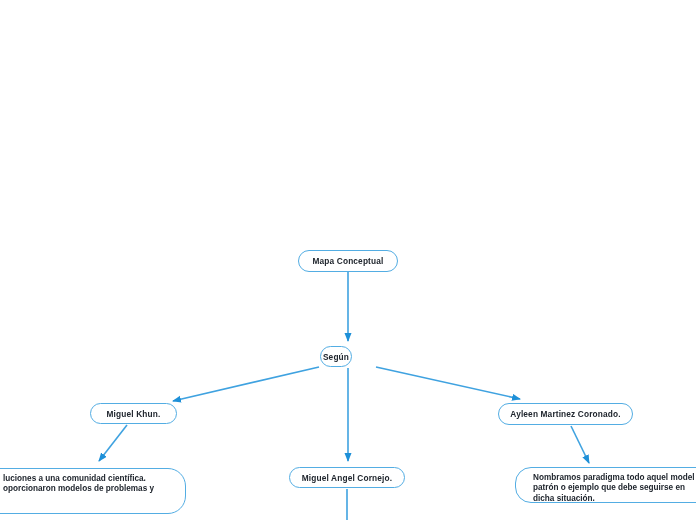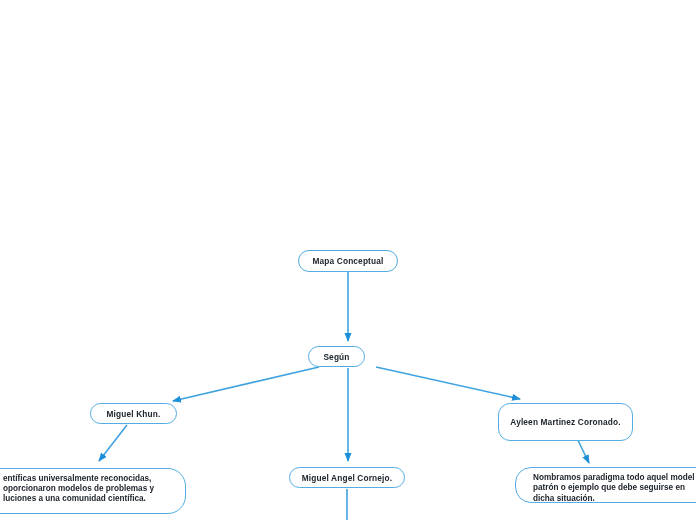--- a/index.html
+++ b/index.html
@@ -48,23 +48,23 @@
     background: var(--node-fill, #ffffff);
     border: 1.5px solid var(--node-border, #53ade3);
     color: var(--text, #20262e);
     font-size: 8.2px;
     font-weight: 700;
     line-height: 10.4px;
     white-space: nowrap;
     overflow: hidden;
   }
   #node-root   { left: 298px; top: 250px; width: 100px; height: 22px; }
-  #node-segun  { left: 308px; top: 346px; width: 57px;  height: 21px; text-align: right; }
+  #node-segun  { left: 320px; top: 346px; width: 32px;  height: 21px; text-align: right; }
   #node-thomas { left: 90px;  top: 403px; width: 87px;  height: 21px; }
-  #node-ayleen { left: 498px; top: 403px; width: 135px; height: 38px; }
+  #node-ayleen { left: 498px; top: 403px; width: 135px; height: 22px; }
   #node-miguel { left: 289px; top: 467px; width: 116px; height: 21px; }
   #note-left {
     left: -70px; top: 468px; width: 256px; height: 46px;
     border-radius: 18px;
     padding: 4.5px 6px 0 72px;
   }
   #note-right {
     left: 515px; top: 467px; width: 245px; height: 36px;
     border-radius: 16px;
     padding: 5px 8px 0 17px;
@@ -104,23 +104,22 @@
 
   <div class="node pill" id="node-ayleen">
     <span>Ayleen Martinez Coronado.</span>
   </div>
 
   <div class="node pill" id="node-miguel">
     <span>Miguel Angel Cornejo.</span>
   </div>
 
   <div class="note" id="note-left">
-    <div>entíficas universalmente reconocidas,</div>
+    <div>luciones a una comunidad científica.</div>
     <div>oporcionaron modelos de problemas y</div>
-    <div>luciones a una comunidad científica.</div>
   </div>
 
   <div class="note" id="note-right">
     <div>Nombramos paradigma todo aquel model</div>
     <div>patrón o ejemplo que debe seguirse en</div>
     <div>dicha situación.</div>
   </div>
 
 </div>
 

